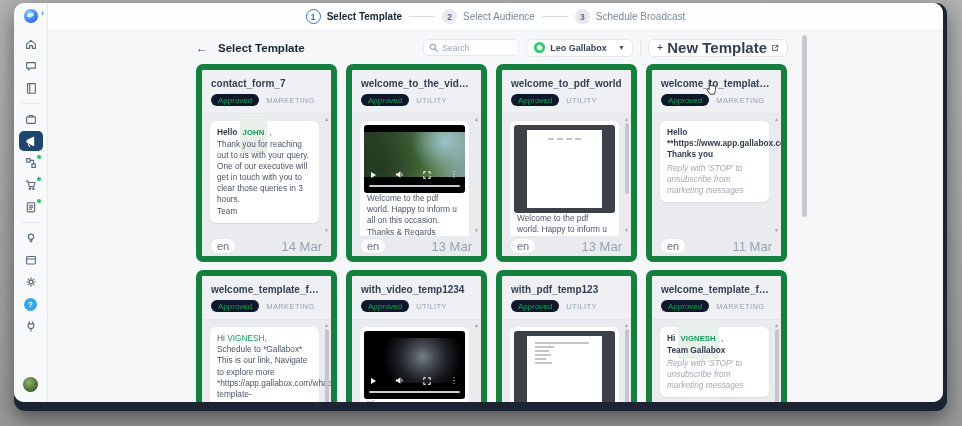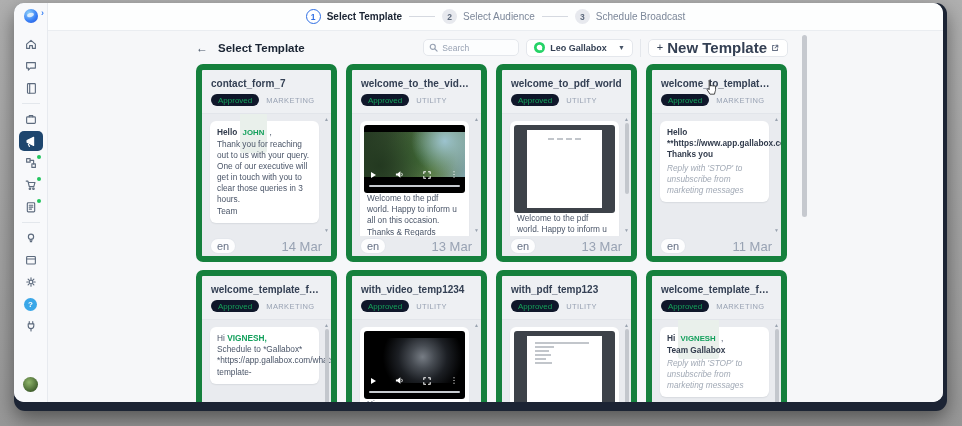--- a/index.html
+++ b/index.html
@@ -94,21 +94,21 @@
             background:#c3c7cd; border-radius:2px; }
   .bubble { background:#fff; border-radius:6px; padding:6px 7px;
             box-shadow:0 1px 1.5px rgba(16,24,40,.08); }
   .bubble.media { padding:4px 4px 6px; }
   .p { font-size:8.3px; line-height:1.35; color:#4a5568; }
   .p.gap { }
   .p.note { font-style:italic; color:#a2aab6; margin-top:2px; }
   .p .b { font-weight:700; color:#323c4d; }
   .p .chip { background:#e9f0eb; color:#13a05c; font-weight:700; font-size:7.8px;
              padding:16px 3px; border-radius:3px; }
-  .p .var { color:#13a05c; font-weight:700; }
+  .p .var { color:#13a05c; font-weight:400; }
   .bubble.media .p { padding:0 3px; }
   .bubble.media .p:first-of-type { margin-top:4px; }
 
   
   .video { background:#000; border-radius:3px; height:68px; position:relative; overflow:hidden; }
   .vimg { position:absolute; left:0; right:0; top:7px; bottom:16px; }
   .v-nature .vimg { background:
       radial-gradient(circle at 80% 20%, #9cc3cf 0%, rgba(156,195,207,0) 38%),
       radial-gradient(circle at 15% 75%, #233920 0%, rgba(35,57,32,0) 55%),
       radial-gradient(circle at 55% 55%, #3f6a35 0%, rgba(63,106,53,0) 60%),
@@ -413,20 +413,21 @@
                   <span class="badge-ok">Approved</span>
                   <span class="badge-cat">MARKETING</span>
                 </div>
               </div>
               <div class="preview">
                 <span class="sarr up">▲</span>
                 <div class="pthumb"></div>
                 <div class="bubble">
                   <div class="p"><span>Hi </span><span class="var">VIGNESH,</span></div>
                   <div class="p gap"><span>Schedule to *Gallabox*</span></div>
+                  <div class="p gap"><span>This is our link, Navigate to explore more</span></div>
                   <div class="p gap"><span>*https://app.gallabox.com/whatsapp-template-</span></div>
                 </div>
               </div>
             </div>
             <div class="card">
               <div class="card-head">
                 <div class="card-title">with_video_temp1234</div>
                 <div class="badges">
                   <span class="badge-ok">Approved</span>
                   <span class="badge-cat">UTILITY</span>

